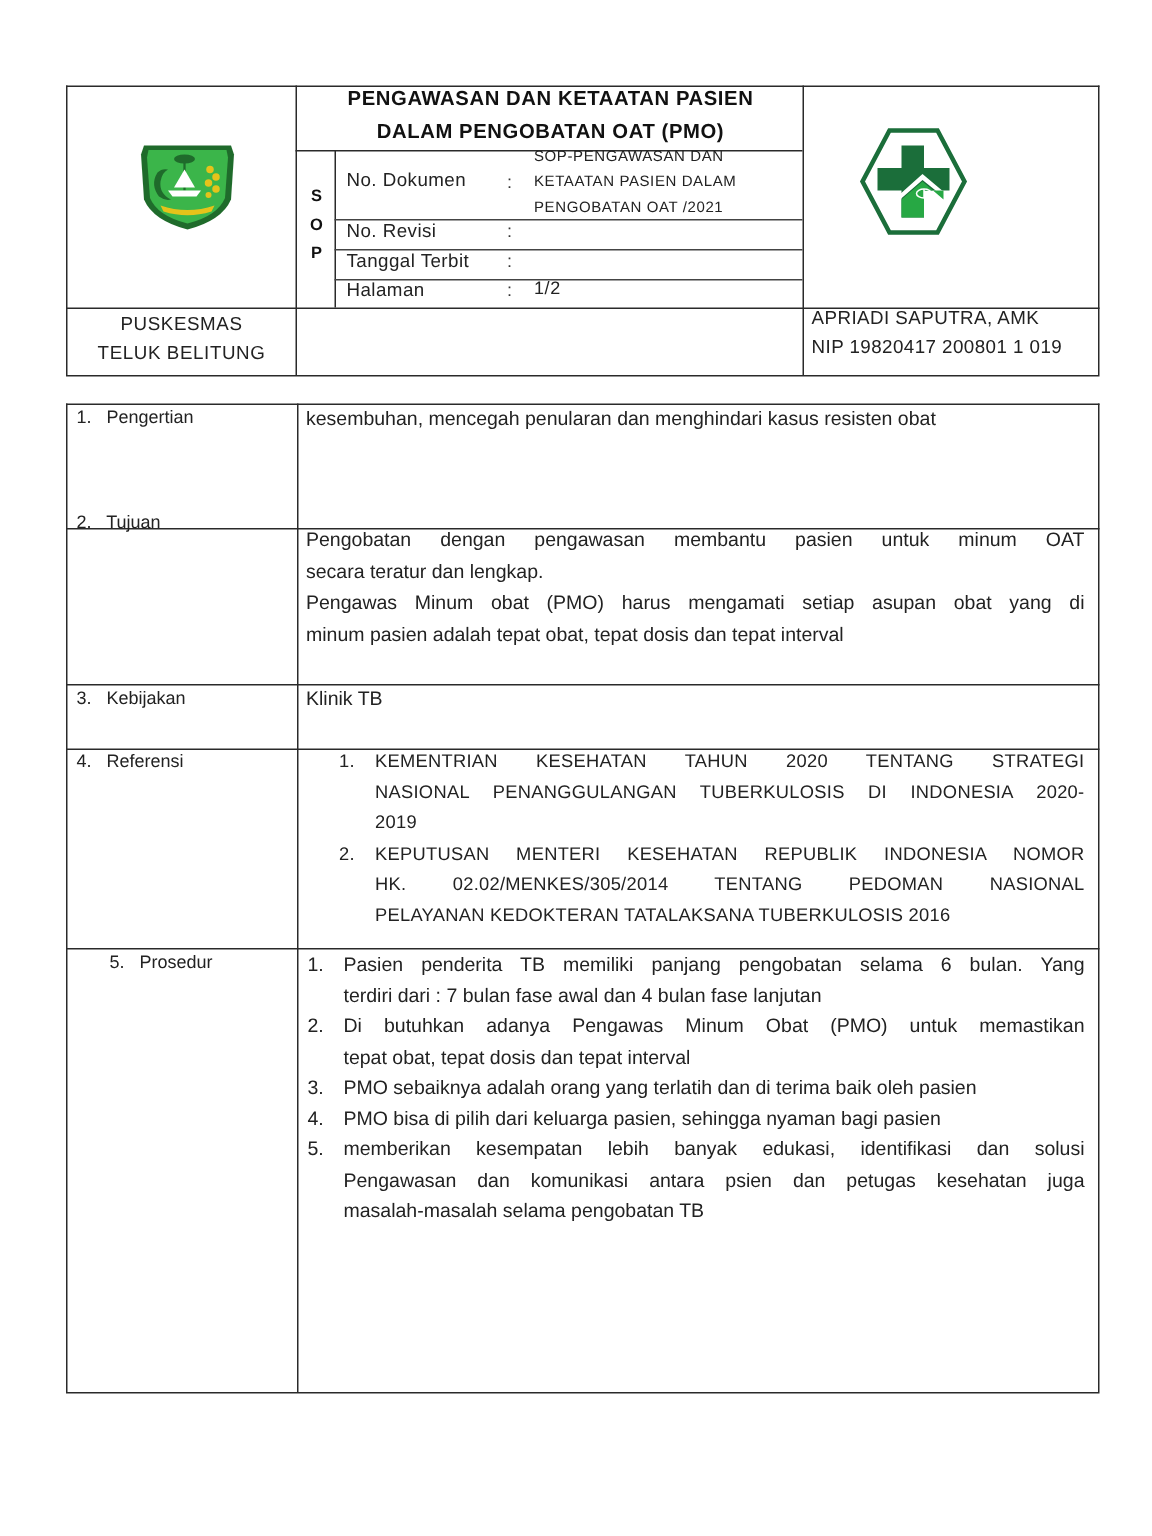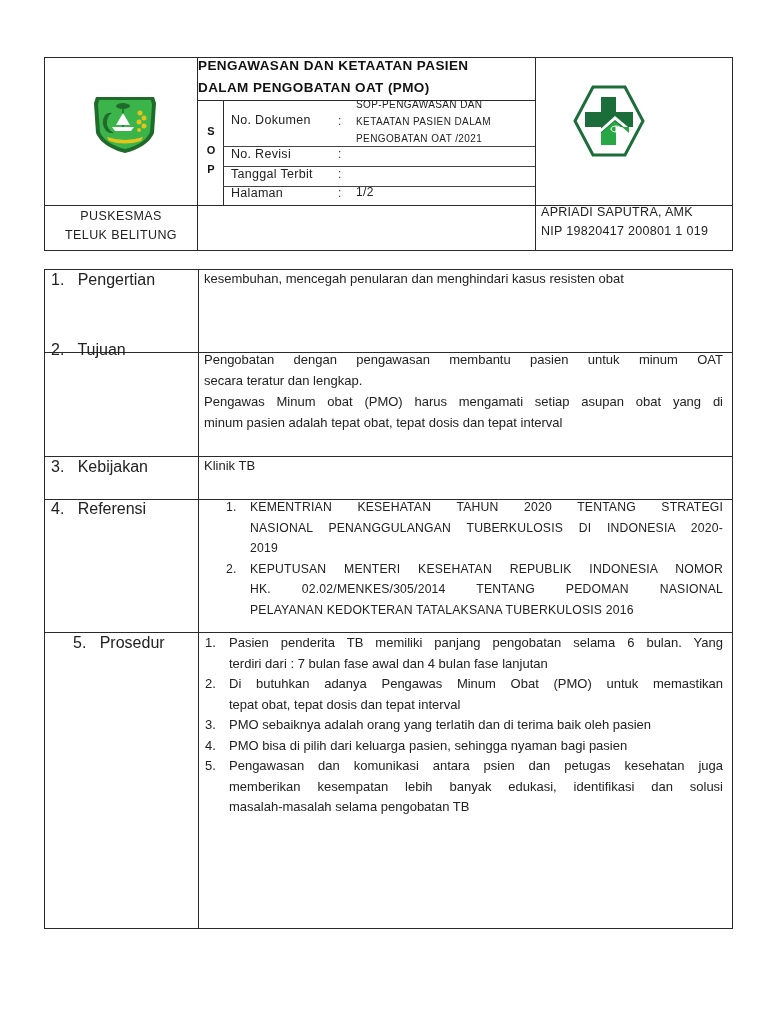--- a/index.html
+++ b/index.html
@@ -4,35 +4,35 @@
 <style>
   html, body { margin:0; padding:0; background:#ffffff; }
   body { width:768px; height:1024px; position:relative; overflow:hidden;
          font-family:"Liberation Sans", sans-serif; color:#1a1a1a; }
   .abs { position:absolute; }
   .line-h { position:absolute; height:0; border-top:1px solid #2a2a2a; }
   .line-v { position:absolute; width:0; border-left:1px solid #2a2a2a; }
   .line-h.thin, .line-v.thin { border-color:#444; }
 
   
-  .title { position:absolute; left:198px; width:338px; text-align:left;
+  .title { position:absolute; left:198px; width:338px; text-align:center;
            font-weight:bold; font-size:13.5px; letter-spacing:0.4px; color:#111; }
   .sop-letter { position:absolute; left:204px; width:14px; text-align:center;
                 font-weight:bold; font-size:11px; color:#111; }
   .meta-label { position:absolute; left:231px; font-size:12.5px; color:#222; letter-spacing:0.3px; }
   .meta-colon { position:absolute; left:338px; font-size:12px; color:#333; }
   .meta-val { position:absolute; left:356px; font-size:10px; color:#222; letter-spacing:0.4px; line-height:17px; }
   .meta-val.big { font-size:12px; }
   .unit { position:absolute; left:44px; width:154px; text-align:center;
           font-size:12.5px; color:#222; letter-spacing:0.4px; line-height:19px; }
   .signer { position:absolute; left:541px; font-size:12.5px; color:#222;
             letter-spacing:0.3px; line-height:19px; }
 
   
-  .lbl { position:absolute; font-size:16px; color:#222; }
+  .lbl { position:absolute; font-size:12px; color:#222; }
   .txt { position:absolute; left:204px; width:519px; font-size:13px; color:#222;
          line-height:21px; text-align:justify; }
   .txt .jl { text-align-last:justify; }
   .olist { position:absolute; margin:0; padding:0; list-style:none; font-size:13px; color:#222; }
   .olist li { position:relative; line-height:20.5px; text-align:justify; }
   .olist .num { position:absolute; left:-24px; top:0; }
   .refs { left:250px; width:473px; font-size:12.2px; letter-spacing:0.2px; line-height:19.6px; }
   .refs .num { left:-24px; }
   .proc { left:229px; width:494px; line-height:20.8px; }
   .just-last { text-align-last:justify; }
@@ -179,18 +179,18 @@
     <li>
       <span class="num">3.</span>
       <div>PMO sebaiknya adalah orang yang terlatih dan di terima baik oleh pasien</div>
     </li>
     <li>
       <span class="num">4.</span>
       <div>PMO bisa di pilih dari keluarga pasien, sehingga nyaman bagi pasien</div>
     </li>
     <li>
       <span class="num">5.</span>
+      <div class="just-last">memberikan kesempatan lebih banyak edukasi, identifikasi dan solusi</div>
       <div class="just-last">Pengawasan dan komunikasi antara psien dan petugas kesehatan juga</div>
-      <div class="just-last">memberikan kesempatan lebih banyak edukasi, identifikasi dan solusi</div>
       <div>masalah-masalah selama pengobatan TB</div>
     </li>
   </ul>
 </div>
 
 </body></html>

